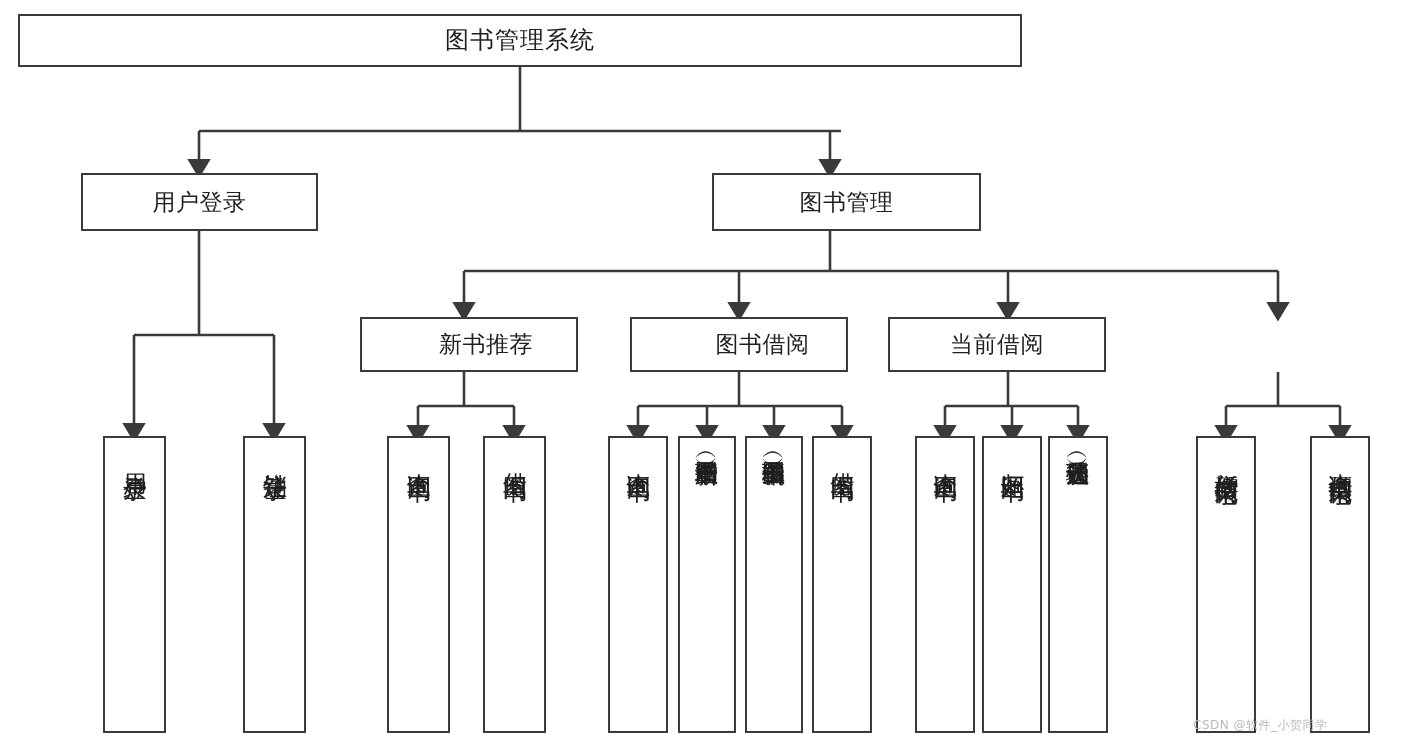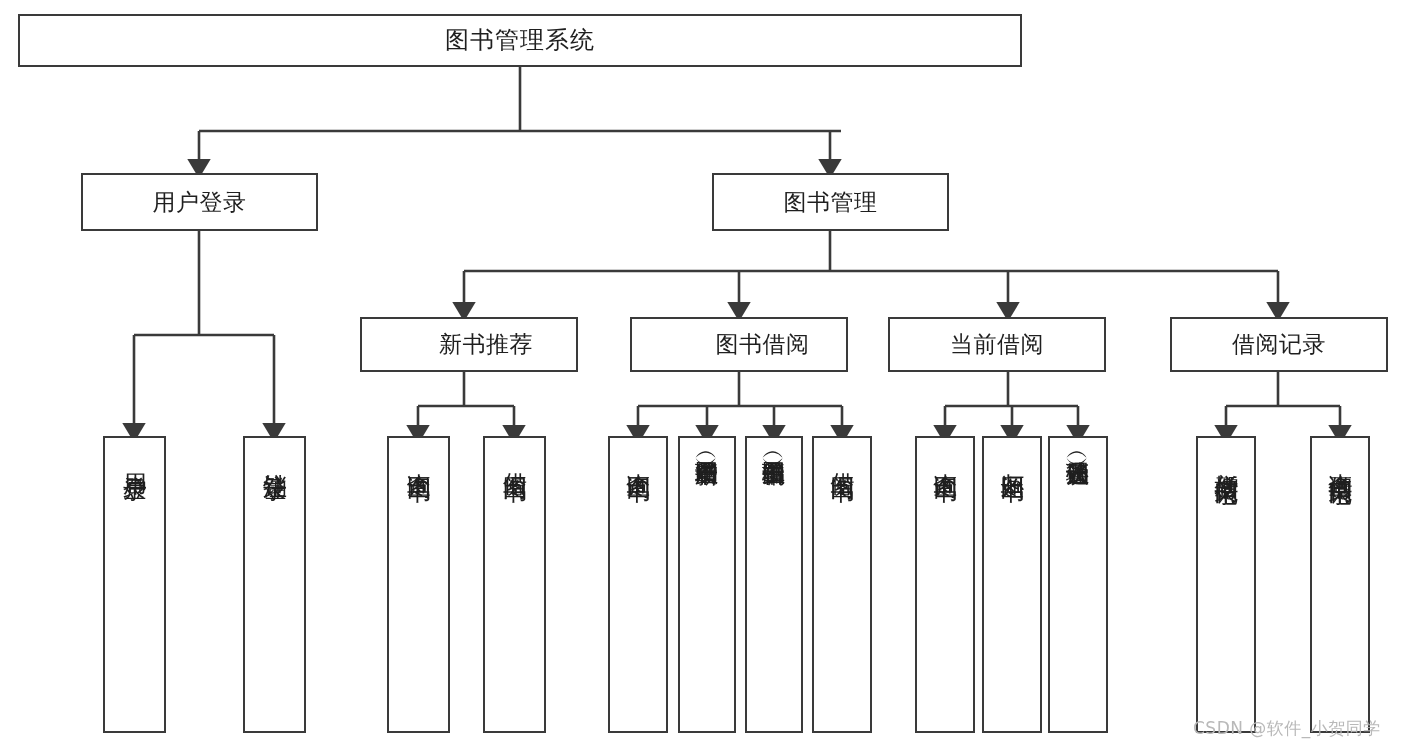--- a/index.html
+++ b/index.html
@@ -68,21 +68,21 @@
   .node.vert.tall-text {
     padding-top: 6px;
   }
   .node.vert.tall-text .node-label {
     font-size: 23px;
     letter-spacing: 0px;
     line-height: 1.05;
   }
   .watermark {
     position: absolute;
-    font-size: 17px;
+    font-size: 12px;
     color: #b9b9b9;
     white-space: nowrap;
     z-index: 5;
     letter-spacing: 0.5px;
   }
 </style>
 </head>
 <body>
 
 <div id="canvas">
@@ -137,36 +137,33 @@
     </g>
   </svg>
 
   <div class="node root horiz" style="left:18px; top:14px; width:1004px; height:53px;">
     <span class="node-label">图书管理系统</span>
   </div>
 
   <div class="node horiz" style="left:81px; top:173px; width:237px; height:58px;">
     <span class="node-label">用户登录</span>
   </div>
-  <div class="node horiz" style="left:712px; top:173px; width:237px; height:58px;">
+  <div class="node horiz" style="left:712px; top:173px; width:269px; height:58px;">
     <span class="node-label">图书管理</span>
   </div>
 
   <div class="node horiz" style="left:360px; top:317px; width:218px; height:55px;padding-left:34px;">
     <span class="node-label">新书推荐</span>
   </div>
   <div class="node horiz" style="left:630px; top:317px; width:218px; height:55px;padding-left:47px;">
     <span class="node-label">图书借阅</span>
   </div>
   <div class="node horiz" style="left:888px; top:317px; width:218px; height:55px;">
     <span class="node-label">当前借阅</span>
   </div>
-  <div class="node horiz" style="left:1170px; top:317px; width:218px; height:55px;">
-    <span class="node-label">借阅记录</span>
-  </div>
 
   <div class="node vert" style="left:103px; top:436px; width:63px; height:297px;">
     <span class="node-label">用户登录</span>
   </div>
   <div class="node vert" style="left:243px; top:436px; width:63px; height:297px;">
     <span class="node-label">注销登录</span>
   </div>
 
   <div class="node vert" style="left:387px; top:436px; width:63px; height:297px;">
     <span class="node-label">查询图书</span>

